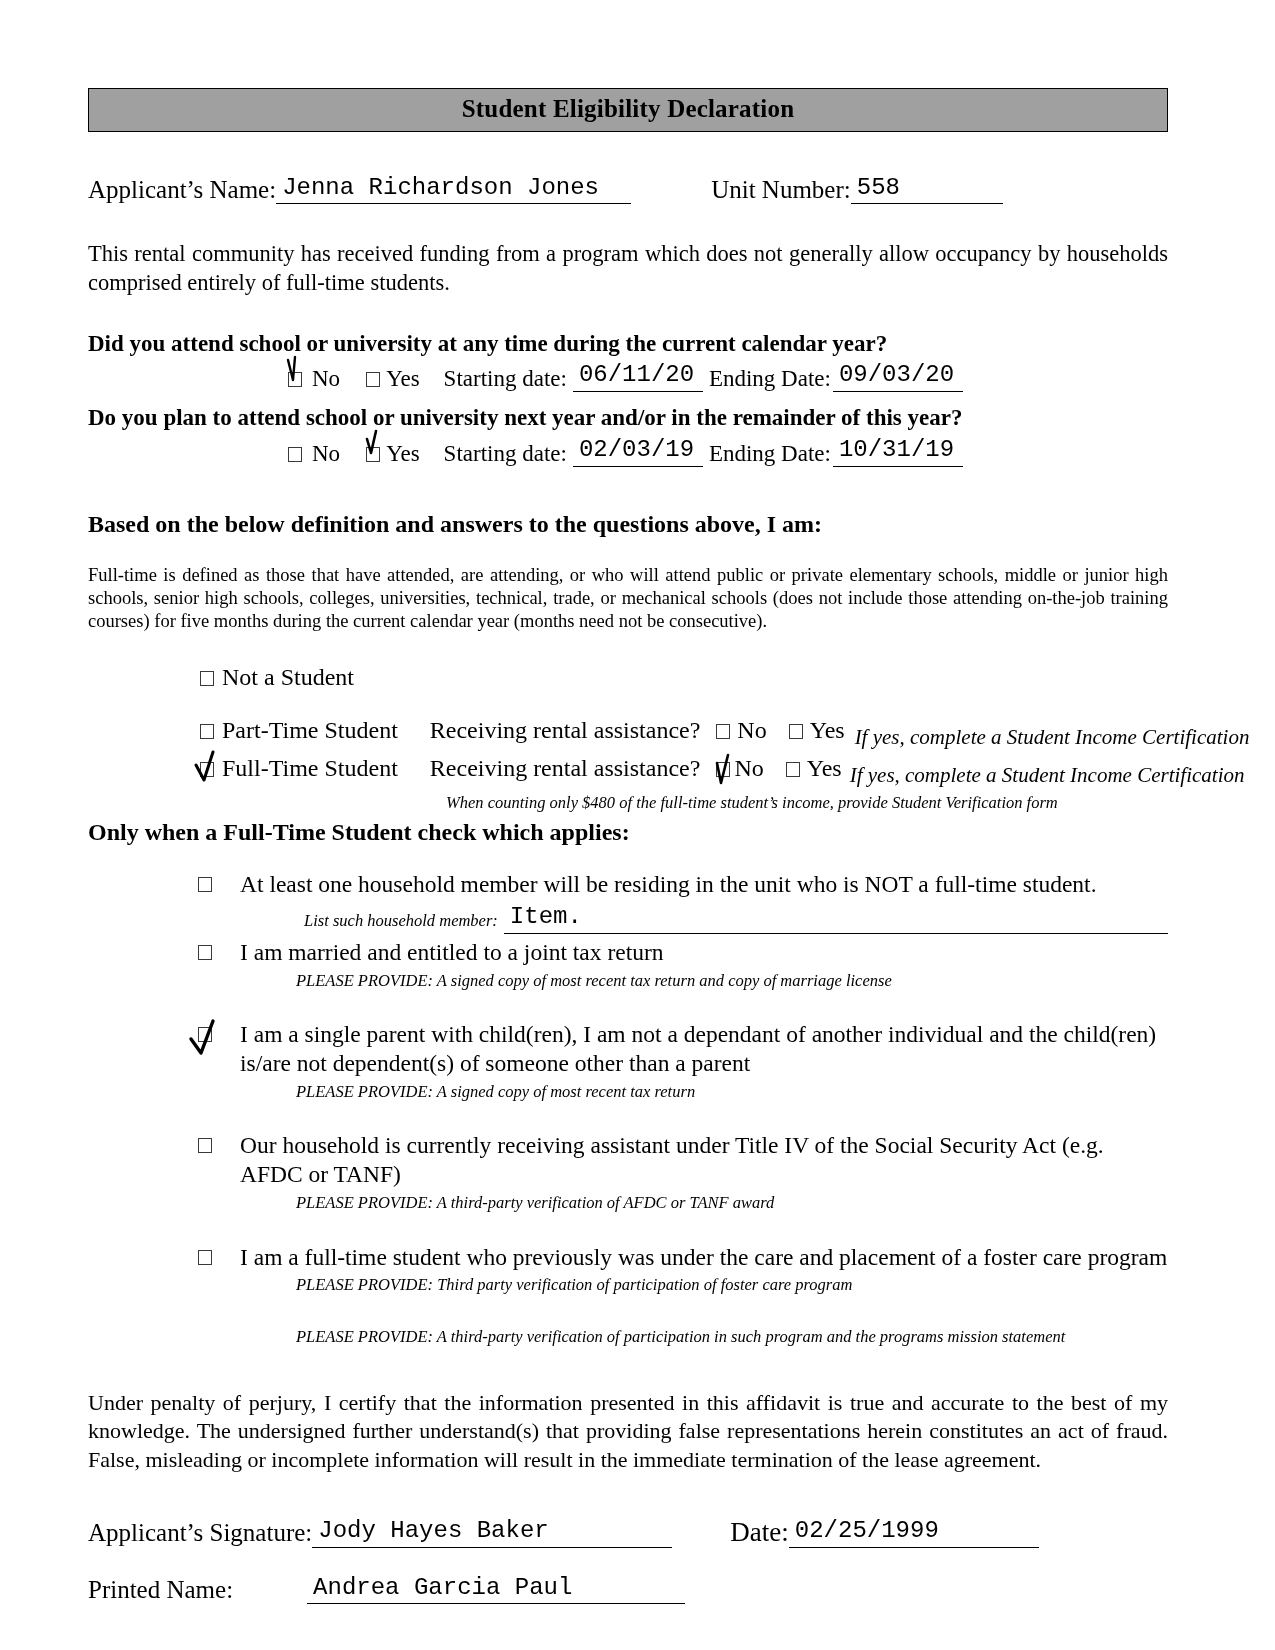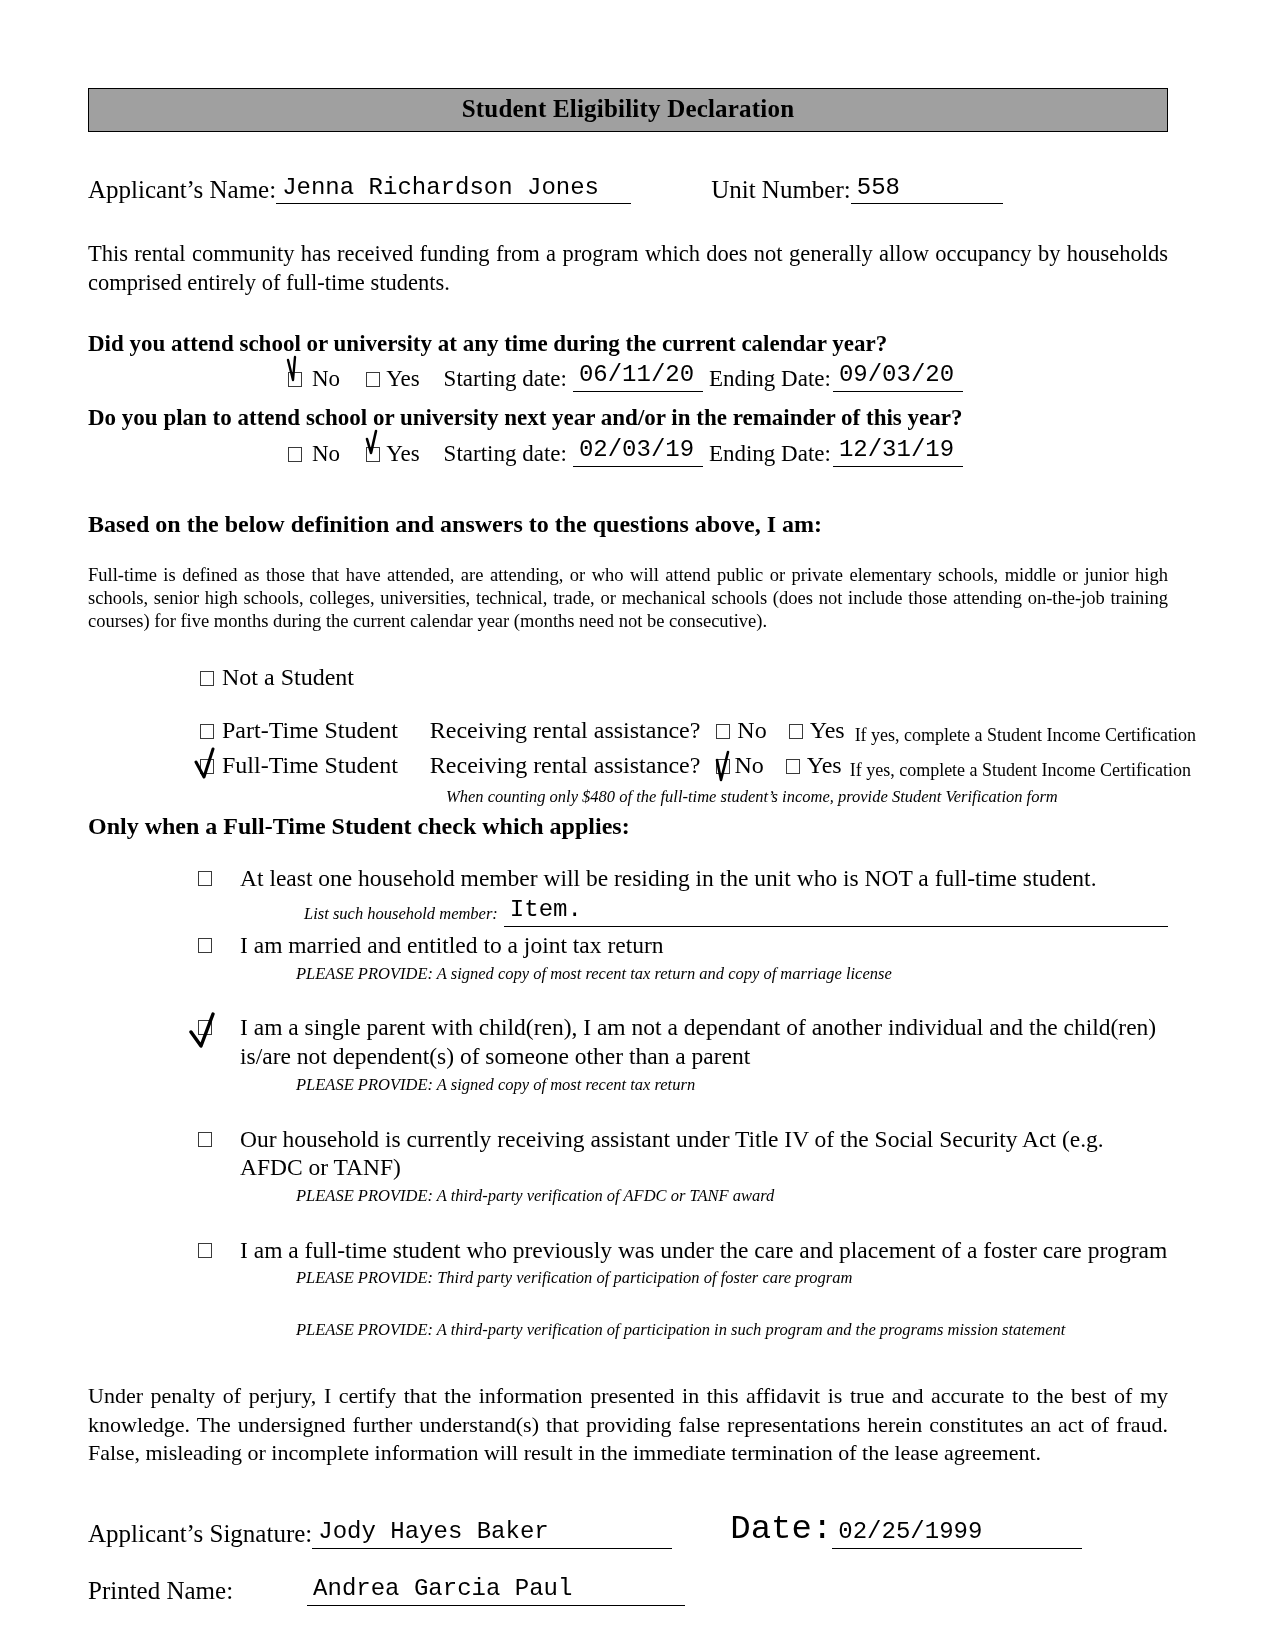--- a/index.html
+++ b/index.html
@@ -128,21 +128,22 @@
     display: flex;
     align-items: flex-start;
     font-size: 24px;
     line-height: 1.15;
     margin-bottom: 26px;
     white-space: nowrap;
   }
   .stype .stname { margin-left: 8px; font-family: Liberation Serif, serif; }
   .stype .ra { margin-left: 32px; }
   .note-it {
-    font-size: 18px;
+    font-style: italic;
+    font-size: 21px;
     white-space: nowrap;
   }
   .note-line {
     font-style: italic;
     font-size: 16.5px;
     margin-left: 360px;
     margin-top: -14px;
     margin-bottom: 18px;
   }
 
@@ -197,21 +198,21 @@
 
   
   .sigrow {
     margin-top: 42px;
     display: flex;
     align-items: flex-end;
   }
   .sigrow .sg-label { font-size: 25px; }
   .sigrow .sg-val { width: 350px; }
   .sigrow .sg-space { width: 58px; }
-  .sigrow .dt-label { font-size: 34px; font-family: Liberation Mono, monospace; }
+  .sigrow .dt-label { font-size: 27px; }
   .sigrow .dt-val { width: 240px; }
   .printrow {
     margin-top: 26px;
     display: flex;
     align-items: flex-end;
   }
   .printrow .pn-label { font-size: 25px; }
   .printrow .pn-val { width: 368px; margin-left: 74px; }
 </style>
 </head>
@@ -267,21 +268,21 @@
           <span class="tick">
             <svg viewBox="0 0 30 32">
                 <path d="M7 10 L11 24 L16 2" fill="none" stroke="#000" stroke-width="2.6" stroke-linecap="round" stroke-linejoin="round"></path>
               </svg>
           </span>
         </span>
         <span style="margin-left:6px">Yes</span>
         <span style="margin-left:24px">Starting date:</span>
         <span class="fill" style="width:120px;margin-left:6px">02/03/19</span>
         <span style="margin-left:6px">Ending Date:</span>
-        <span class="fill" style="width:120px;margin-left:2px">12/31/19</span>
+        <span class="fill" style="width:120px;margin-left:2px">10/31/19</span>
       </div>
     </div>
 
     <div class="heading-bold">Based on the below definition and answers to the questions above, I am:</div>
     <div class="definition">Full-time is defined as those that have attended, are attending, or who will attend public or private elementary schools, middle or junior high schools, senior high schools, colleges, universities, technical, trade, or mechanical schools (does not include those attending on-the-job training courses) for five months during the current calendar year (months need not be consecutive).</div>
 
     <div class="stype-list">
 
       <div class="stype">
         <span class="cbwrap">

